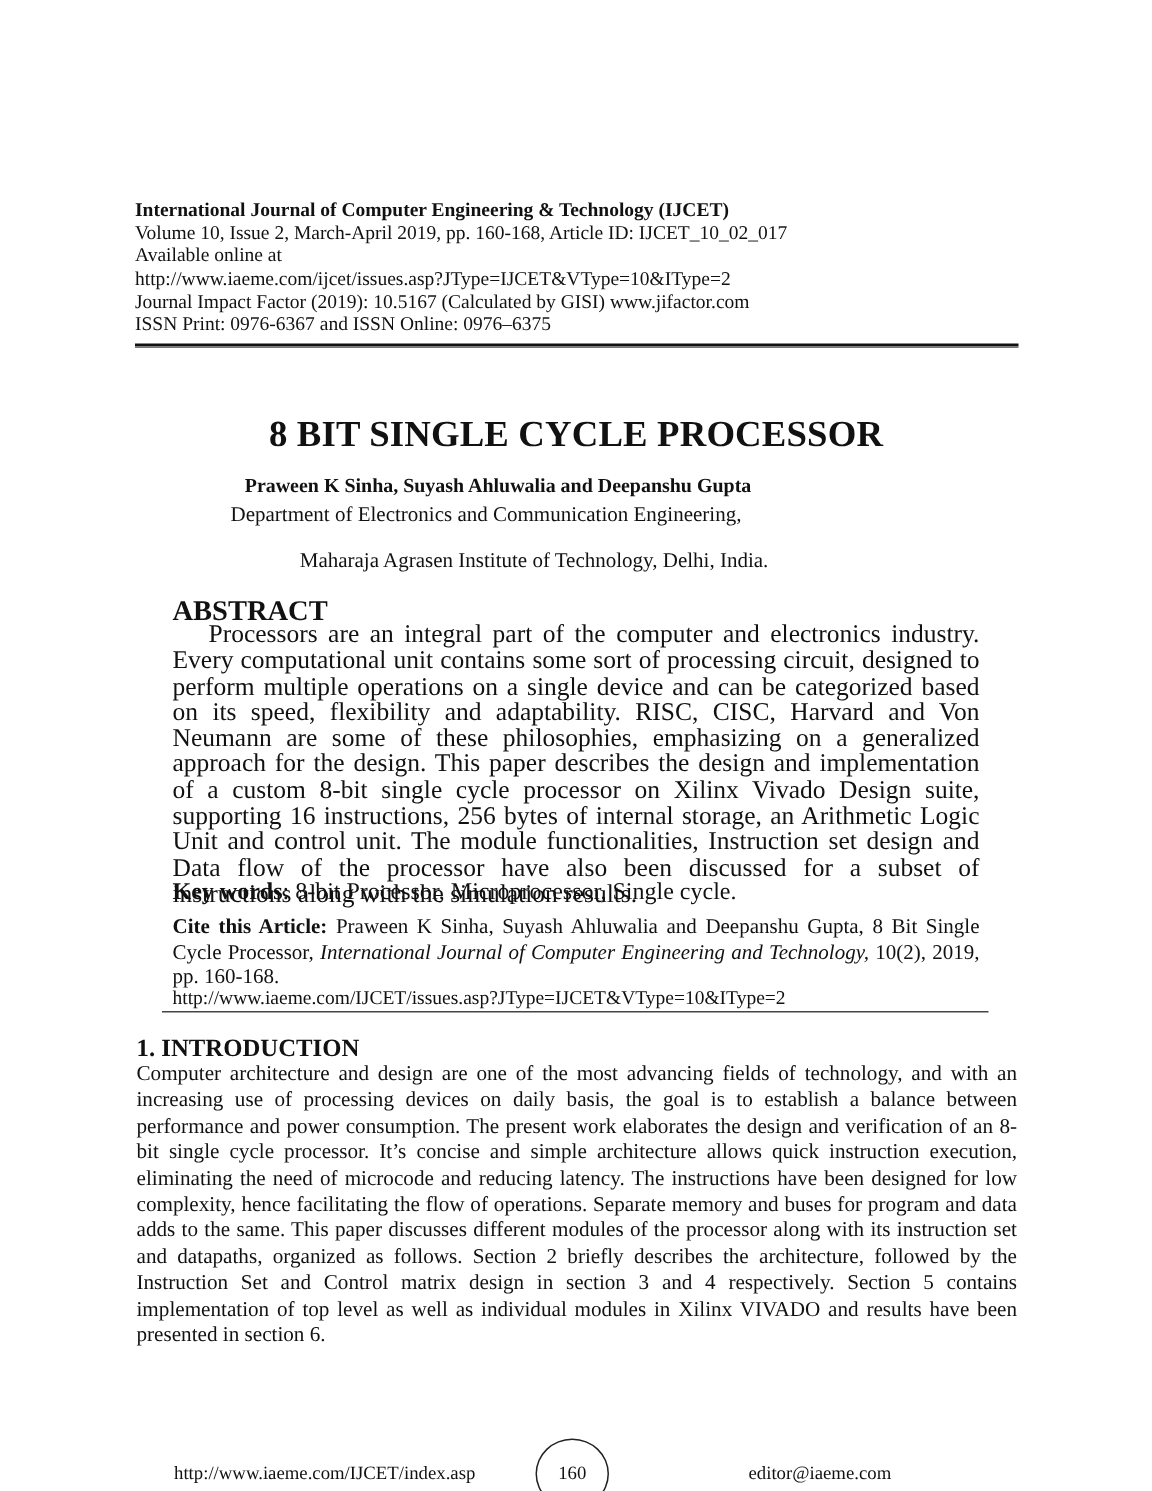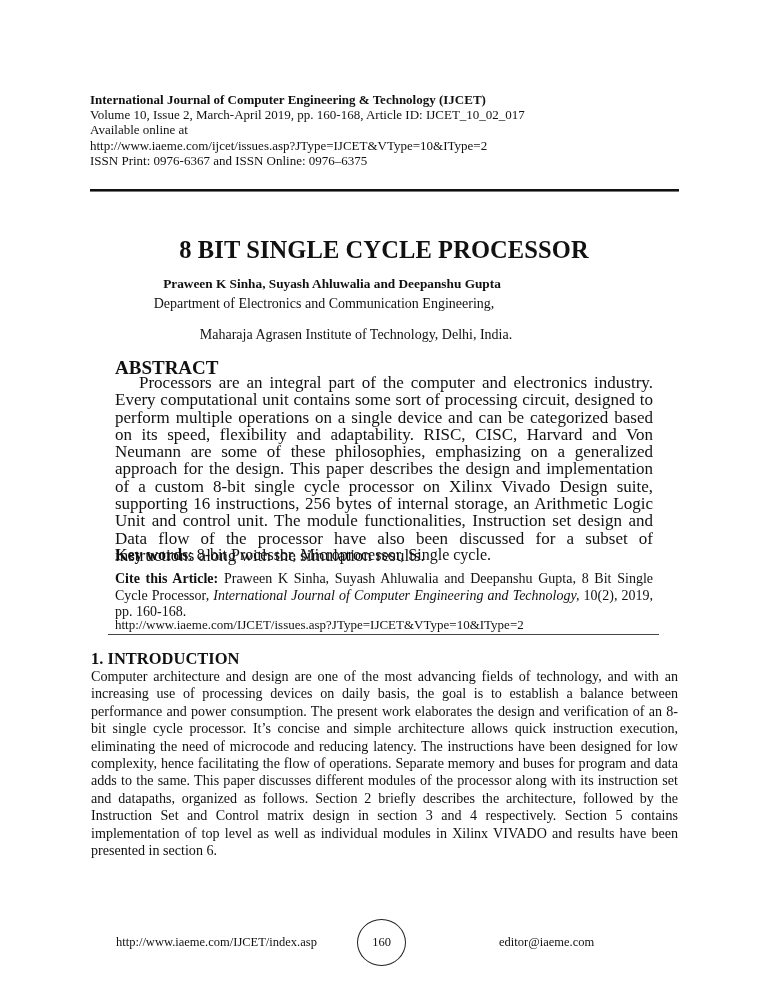--- a/index.html
+++ b/index.html
@@ -8,21 +8,21 @@
       background: #ffffff;
     }
     body {
       width: 768px;
       height: 994px;
       position: relative;
       overflow: hidden;
       font-family: "Liberation Serif", "DejaVu Serif", serif;
       color: #111111;
     }
-    .abs { position: absolute; }
+    .abs { position: absolute; margin-top: 40px; }
 
     
     .journal-header {
       left: 90px;
       top: 92px;
       width: 590px;
       font-size: 13px;
       line-height: 15.2px;
     }
     .journal-header .line { white-space: nowrap; }
@@ -151,20 +151,21 @@
     }
   </style>
 </head>
 <body>
 
 <div class="abs journal-header">
   <div class="line bold">International Journal of Computer Engineering &amp; Technology (IJCET)</div>
   <div class="line">Volume 10, Issue 2, March-April 2019, pp. 160-168, Article ID: IJCET_10_02_017</div>
   <div class="line">Available online at</div>
   <div class="line">http://www.iaeme.com/ijcet/issues.asp?JType=IJCET&amp;VType=10&amp;IType=2</div>
+  <div class="line">Journal Impact Factor (2019): 10.5167 (Calculated by GISI) www.jifactor.com</div>
   <div class="line">ISSN Print: 0976-6367 and ISSN Online: 0976–6375</div>
 </div>
 <div class="abs header-rule"></div>
 
 <div class="abs paper-title">8 BIT SINGLE CYCLE PROCESSOR</div>
 <div class="abs authors">Praween K Sinha, Suyash Ahluwalia and Deepanshu Gupta</div>
 <div class="abs affil affil-1">Department of Electronics and Communication Engineering,</div>
 <div class="abs affil affil-2">Maharaja Agrasen Institute of Technology, Delhi, India.</div>
 
 <div class="abs abstract-heading">ABSTRACT</div>

